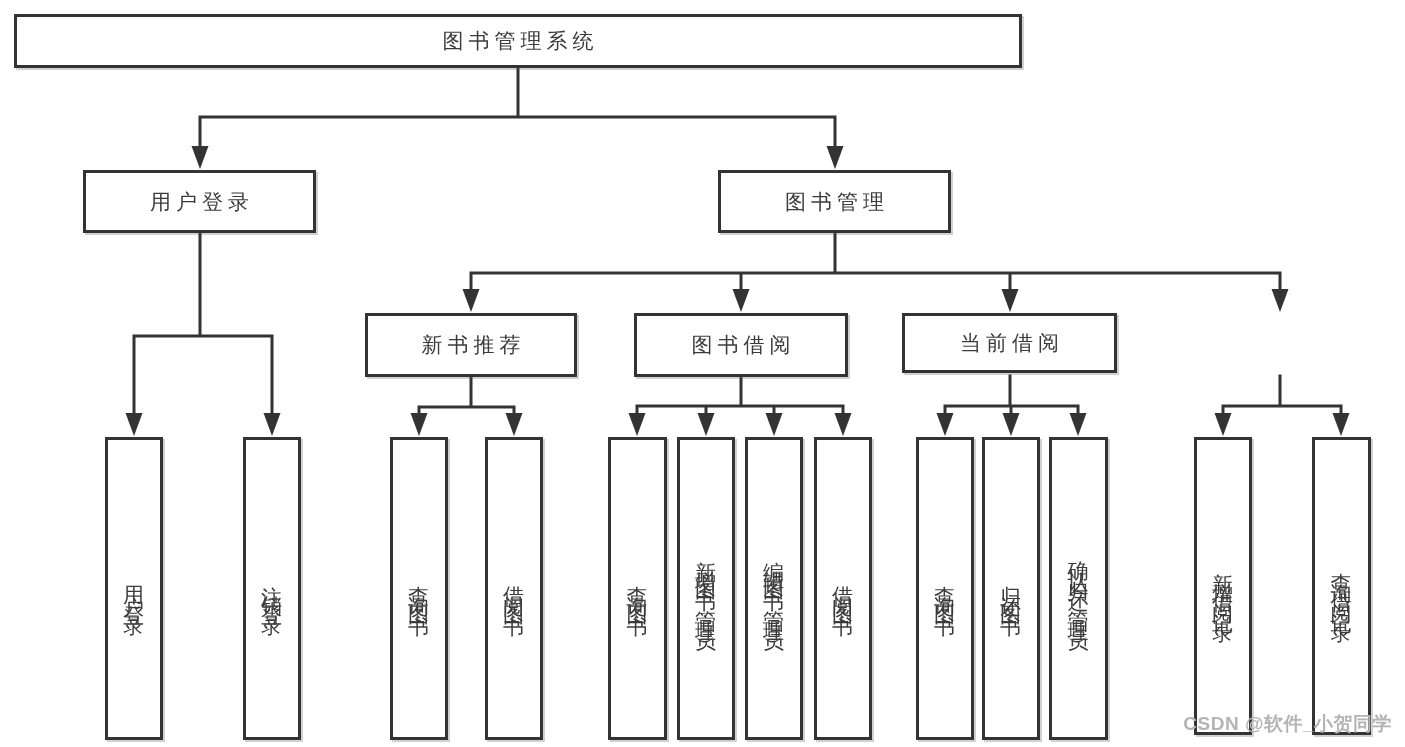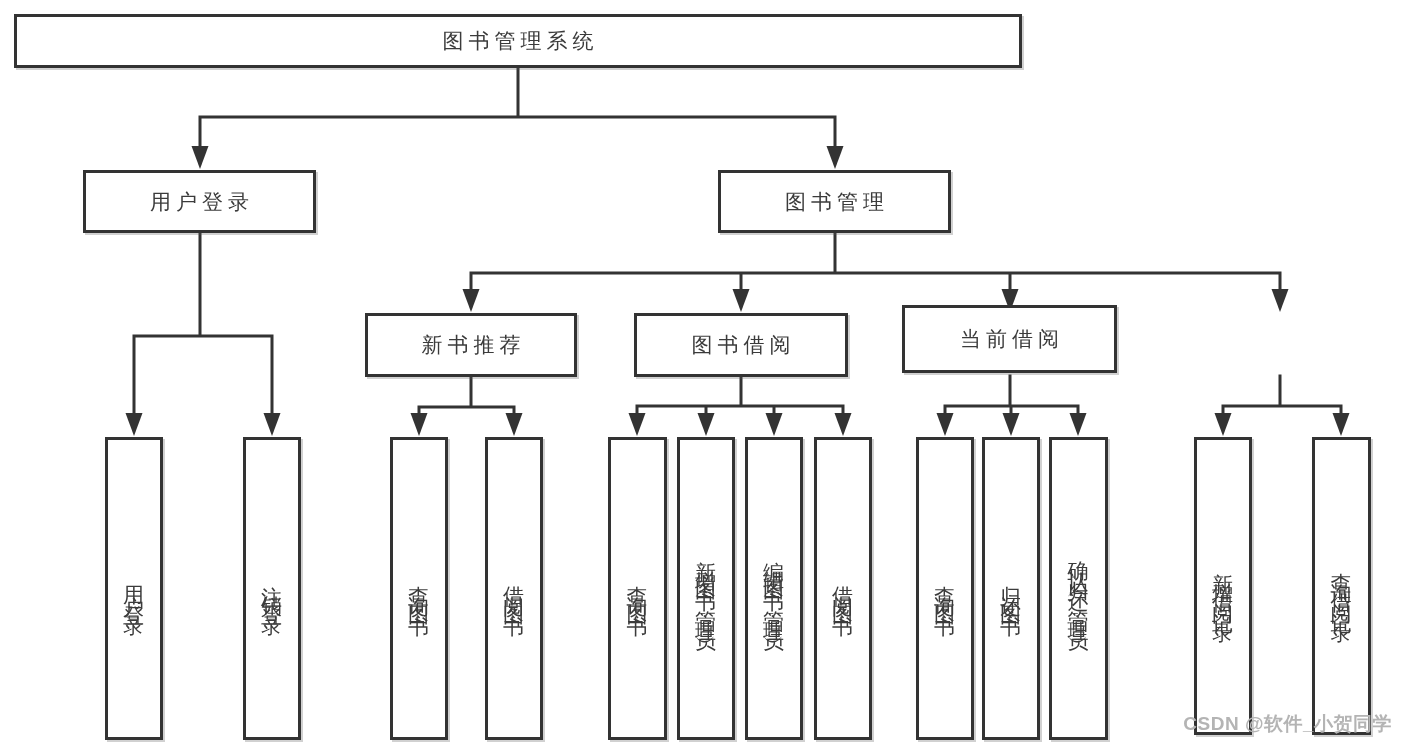--- a/index.html
+++ b/index.html
@@ -109,21 +109,21 @@
   <div class="node hbox" style="left:365px;top:313px;width:212px;height:64px;">
     <span class="lbl">新书推荐</span>
   </div>
 
   <div class="node hbox" style="left:718px;top:170px;width:233px;height:63px;">
     <span class="lbl">图书管理</span>
   </div>
   <div class="node hbox" style="left:634px;top:313px;width:214px;height:64px;">
     <span class="lbl">图书借阅</span>
   </div>
-  <div class="node hbox" style="left:902px;top:305px;width:215px;height:68px;">
+  <div class="node hbox" style="left:902px;top:313px;width:215px;height:60px;">
     <span class="lbl">当前借阅</span>
   </div>
 
   <div class="node vbox" style="left:105px;top:437px;width:58px;height:303px;">
     <span class="vlbl">用户登录</span>
   </div>
   <div class="node vbox" style="left:243px;top:437px;width:58px;height:303px;">
     <span class="vlbl">注销登录</span>
   </div>
 

